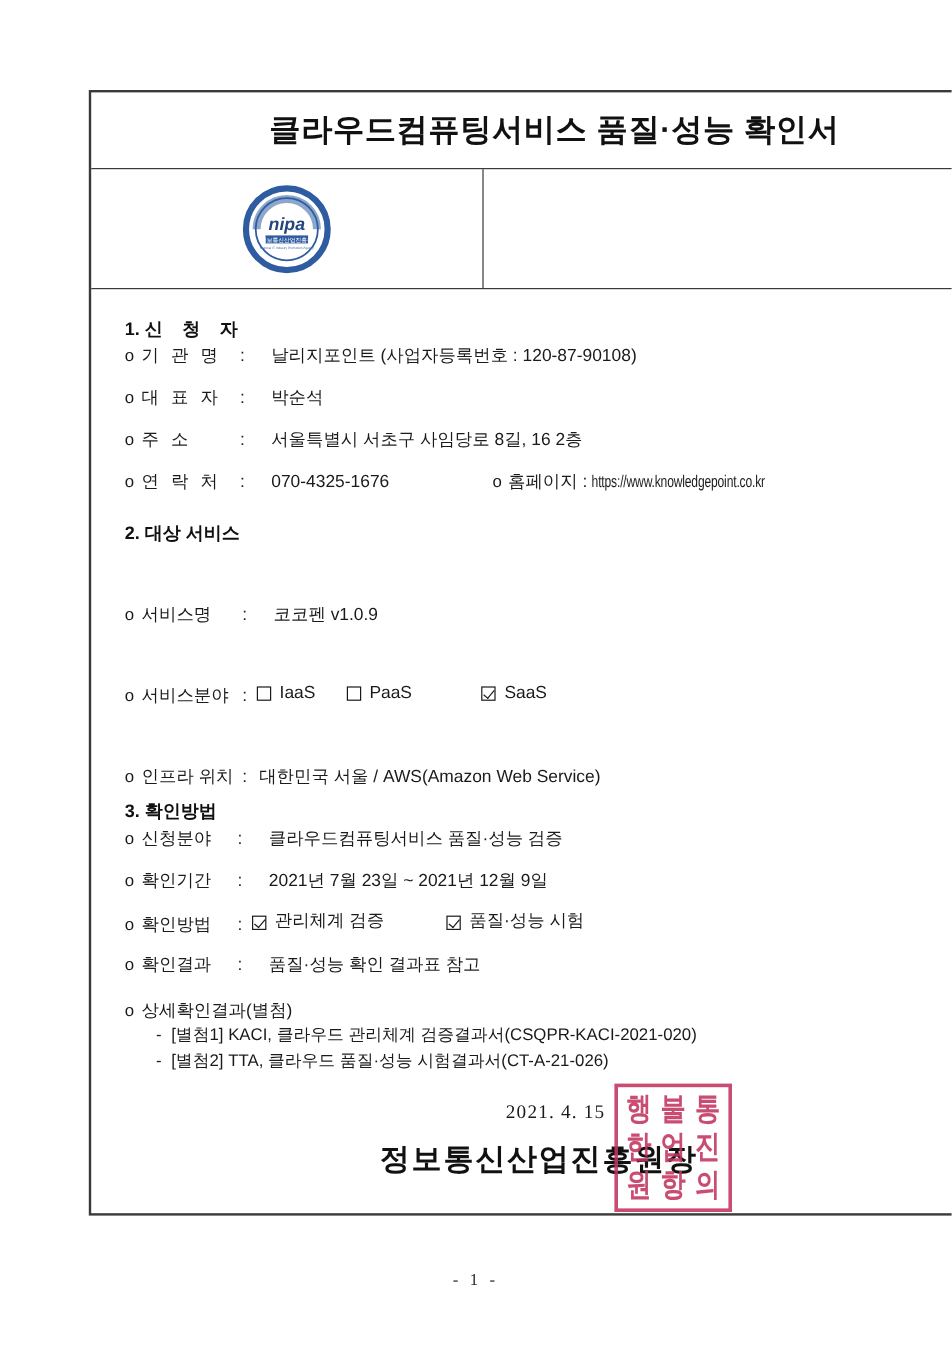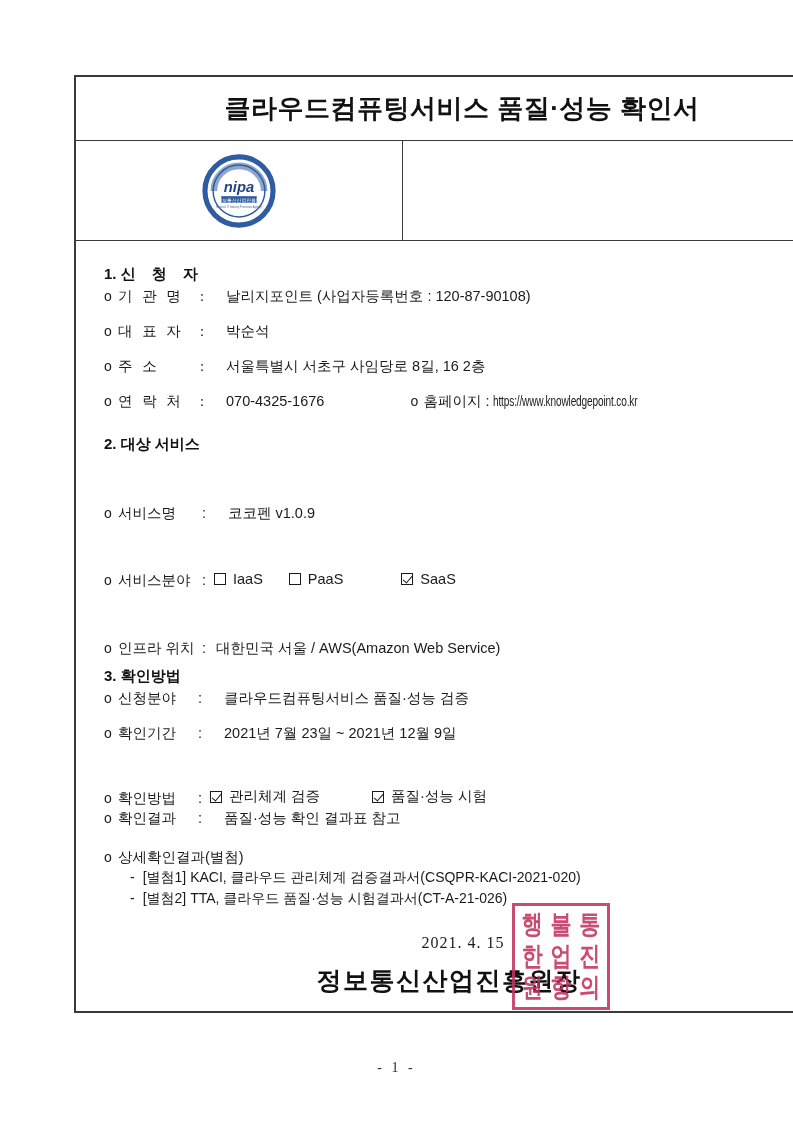--- a/index.html
+++ b/index.html
@@ -110,21 +110,21 @@
     font-size: 14px;
     color: #1a1a1a;
   }
   .row-label {
     flex: 0 0 auto;
     display: inline-flex;
     justify-content: space-between;
     white-space: nowrap;
     color: #1a1a1a;
   }
-  .row-label.w-applicant { width: 86px; font-family: Liberation Serif, serif; }
+  .row-label.w-applicant { width: 86px; }
   .row-label.w-service   { width: 88px; margin-top: 47px; }
   .row-label.w-method    { width: 84px; }
   .row-label .lbl-txt { letter-spacing: 3px; }
   .row-label .lbl-txt.tight { letter-spacing: 0px; }
   .row-label .colon { margin-left: 4px; letter-spacing: 0; }
 
   .row-value {
     padding-left: 22px;
     color: #1a1a1a;
     white-space: nowrap;
@@ -147,21 +147,20 @@
     display: inline-block;
     letter-spacing: -0.2px;
     white-space: nowrap;
   }
 
   
   .checks {
     display: inline-flex;
     align-items: flex-start;
     padding-left: 8px;
-    margin-top: 28px;
   }
   .check-item {
     display: inline-flex;
     align-items: center;
     margin-right: 26px;
     white-space: nowrap;
   }
   .check-item:last-child { margin-right: 0; padding-left: 32px; }
   .check-box {
     position: relative;

